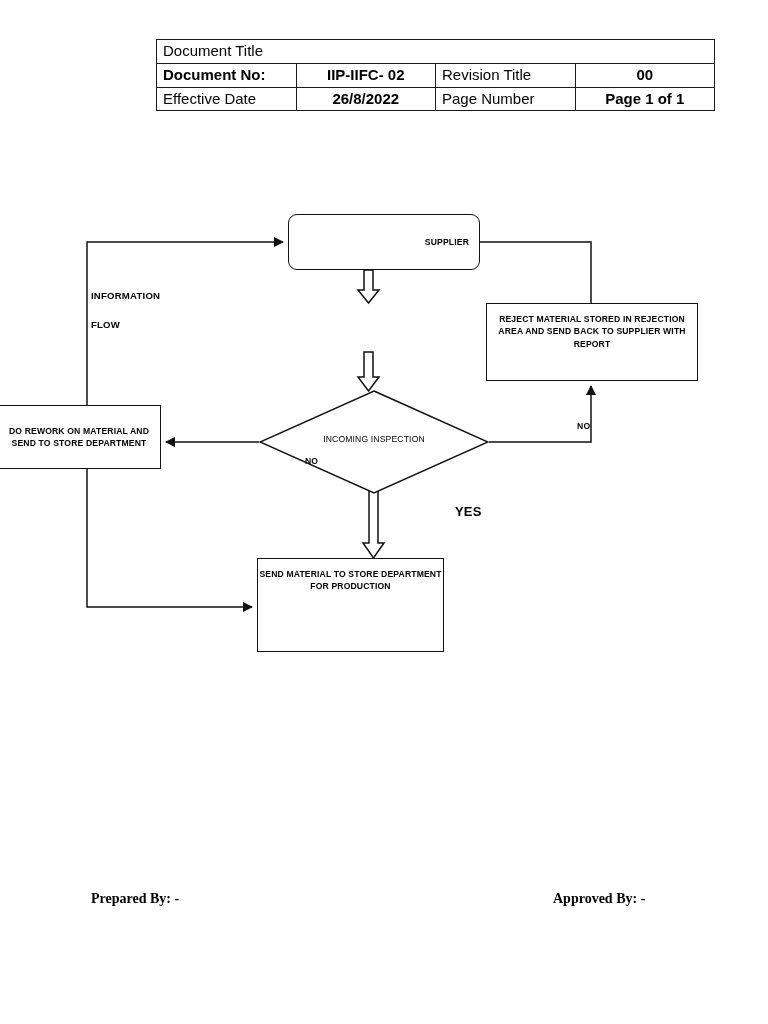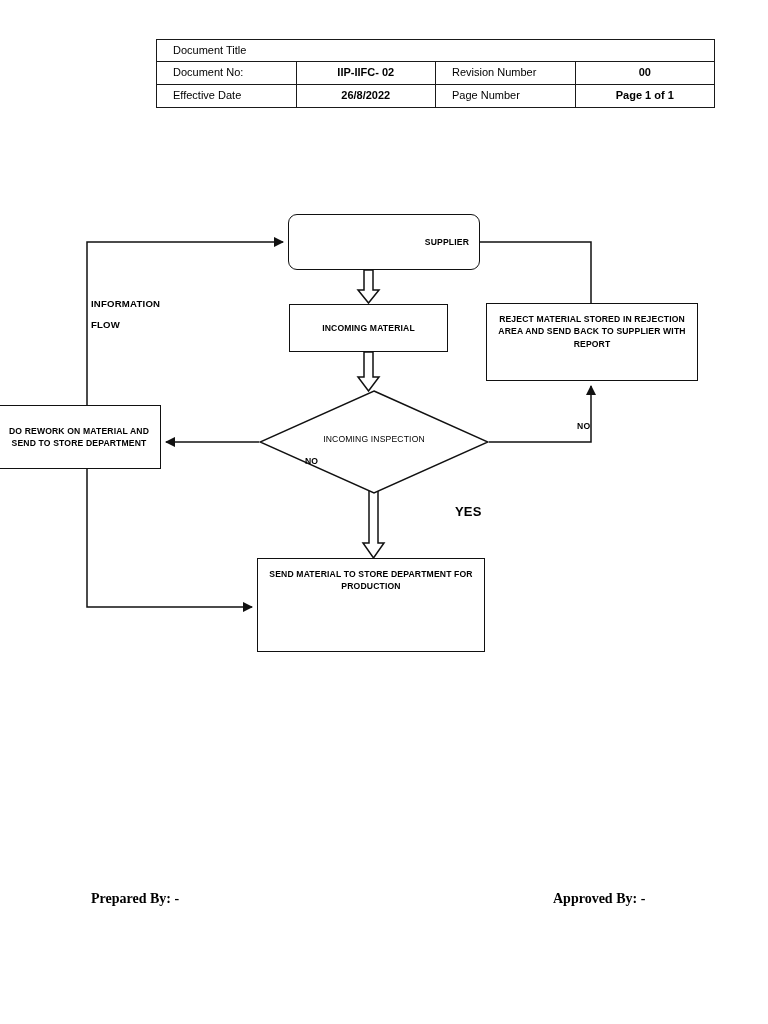--- a/index.html
+++ b/index.html
@@ -21,23 +21,23 @@
     position: absolute;
     left: 156px;
     top: 39px;
     width: 559px;
     border-collapse: collapse;
     table-layout: fixed;
   }
   #header-table td {
     border: 1px solid #1a1a1a;
     font-family: "Liberation Sans", sans-serif;
-    font-size: 11px;
-    color: #000000;
-    padding: 2px 16px;
+    font-size: 15px;
+    color: #000000;
+    padding: 2px 6px;
     vertical-align: middle;
     line-height: 1.25;
   }
   td.cell-doc-title-label {
     height: 17px;
     border-bottom: none;
     font-size: 11.5px;
     vertical-align: top;
     padding-top: 2px;
   }
@@ -92,21 +92,21 @@
   #node-incoming-material {
     left: 289px; top: 304px; width: 159px; height: 48px;
   }
   #node-reject {
     left: 486px; top: 303px; width: 212px; height: 78px;
   }
   #node-rework {
     left: -3px; top: 405px; width: 164px; height: 64px;
   }
   #node-send-store {
-    left: 257px; top: 558px; width: 228px; height: 94px;
+    left: 257px; top: 558px; width: 187px; height: 94px;
   }
 
   
   #node-decision {
     position: absolute;
     left: 259px; top: 390px; width: 230px; height: 104px;
   }
   #node-decision .dtext {
     position: absolute;
     left: 0; right: 0;
@@ -131,21 +131,21 @@
 
   .flow-label {
     position: absolute;
     font-family: "Liberation Sans", sans-serif;
     font-size: 9.6px;
     font-weight: bold;
     color: #000000;
     letter-spacing: 0.2px;
     white-space: nowrap;
   }
-  #label-information { left: 91px; top: 298px; }
+  #label-information { left: 91px; top: 290px; }
   #label-flow { left: 91px; top: 319px; }
   #label-no-right { left: 577px; top: 421px; font-size: 8.6px; }
   #label-yes { left: 455px; top: 504px; font-size: 13px; }
 
   
   .footer-text {
     position: absolute;
     font-family: "Liberation Serif", serif;
     font-size: 14px;
     font-weight: bold;
@@ -159,23 +159,23 @@
 <body>
 
 <div id="page">
 
   <table id="header-table">
     <tbody>
       <tr>
         <td class="cell-doc-title-label" colspan="4">Document Title</td>
       </tr>
       <tr>
-        <td class="label-cell" style="width:99px;">Document No:</td>
+        <td class="label-cell" style="width:99px;font-weight:bold;">Document No:</td>
         <td class="value-cell" style="width:132px;">IIP-IIFC- 02</td>
-        <td class="label-cell" style="width:155px;">Revision Number</td>
+        <td class="label-cell" style="width:155px;">Revision Title</td>
         <td class="value-cell">00</td>
       </tr>
       <tr>
         <td class="label-cell">Effective Date</td>
         <td class="value-cell">26/8/2022</td>
         <td class="label-cell">Page Number</td>
         <td class="value-plain">Page 1 of 1</td>
       </tr>
     </tbody>
   </table>
@@ -217,23 +217,20 @@
 
     <g>
       <path d="M 87,469 L 87,607 L 252,607" fill="none" stroke="#111111" stroke-width="1.5" marker-end="url(#arrowSolid)"></path>
     </g>
   </svg>
 
   <div class="node" id="node-supplier">
     <span class="txt">SUPPLIER</span>
   </div>
 
-  <div class="node center-v" id="node-incoming-material">
-    <span class="txt">INCOMING MATERIAL</span>
-  </div>
 
   <div class="node top-v" id="node-reject">
     <span class="txt">REJECT MATERIAL STORED IN REJECTION AREA AND SEND BACK TO SUPPLIER WITH REPORT</span>
   </div>
 
   <div class="node center-v" id="node-rework">
     <span class="txt">DO REWORK ON MATERIAL AND SEND TO STORE DEPARTMENT</span>
   </div>
 
   <div id="node-decision">

